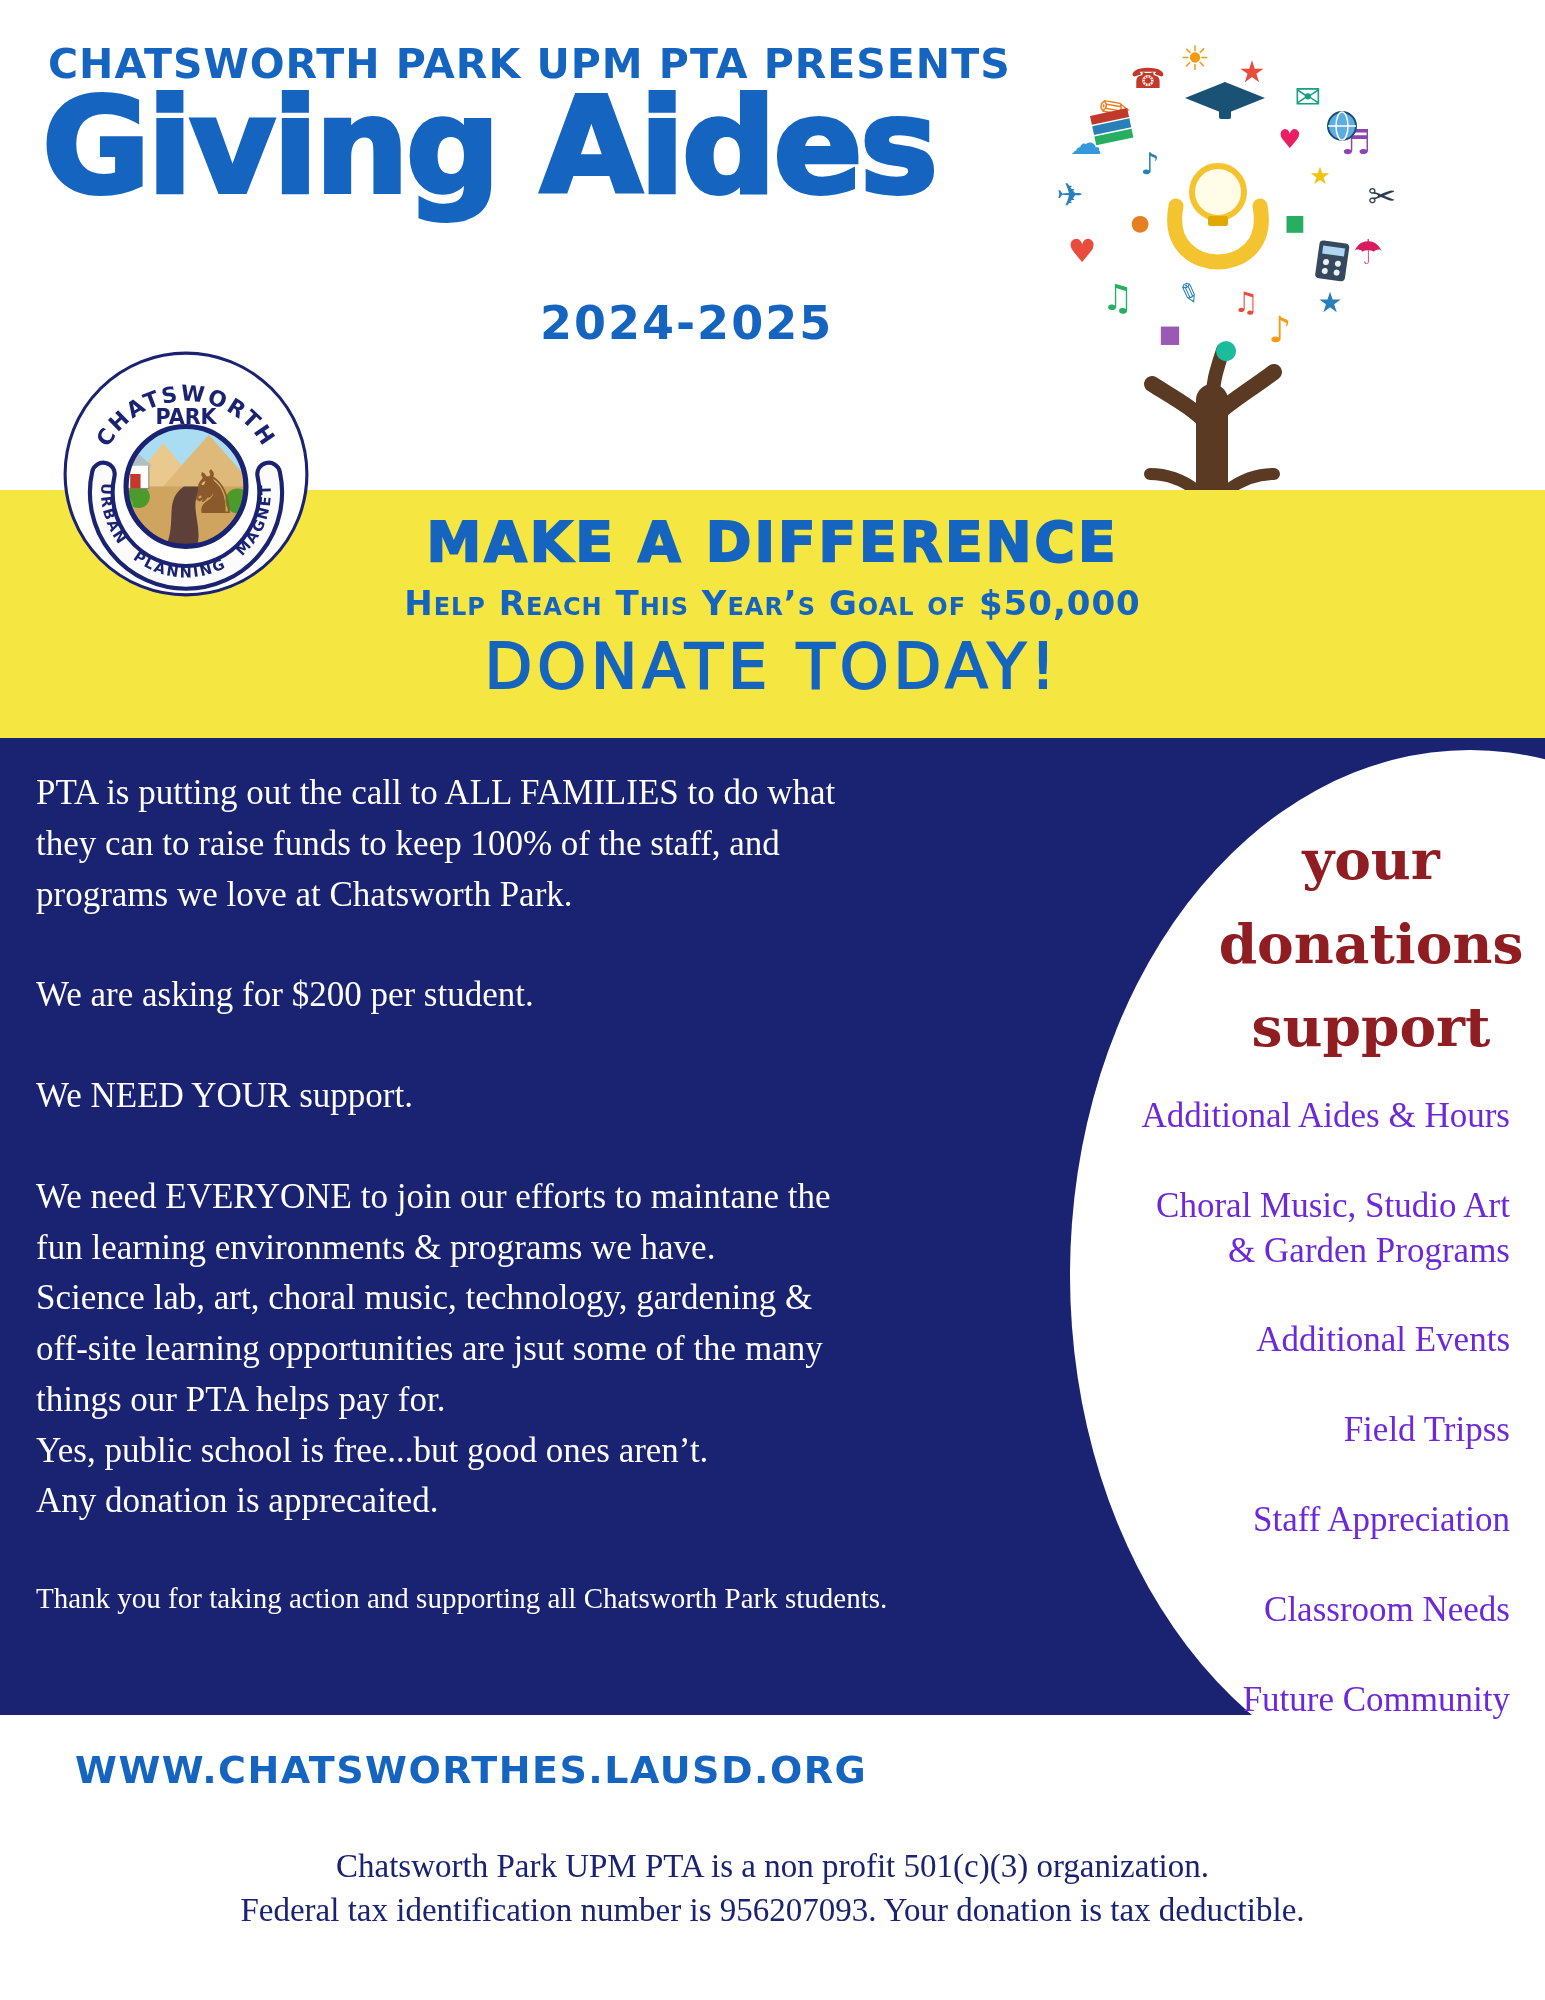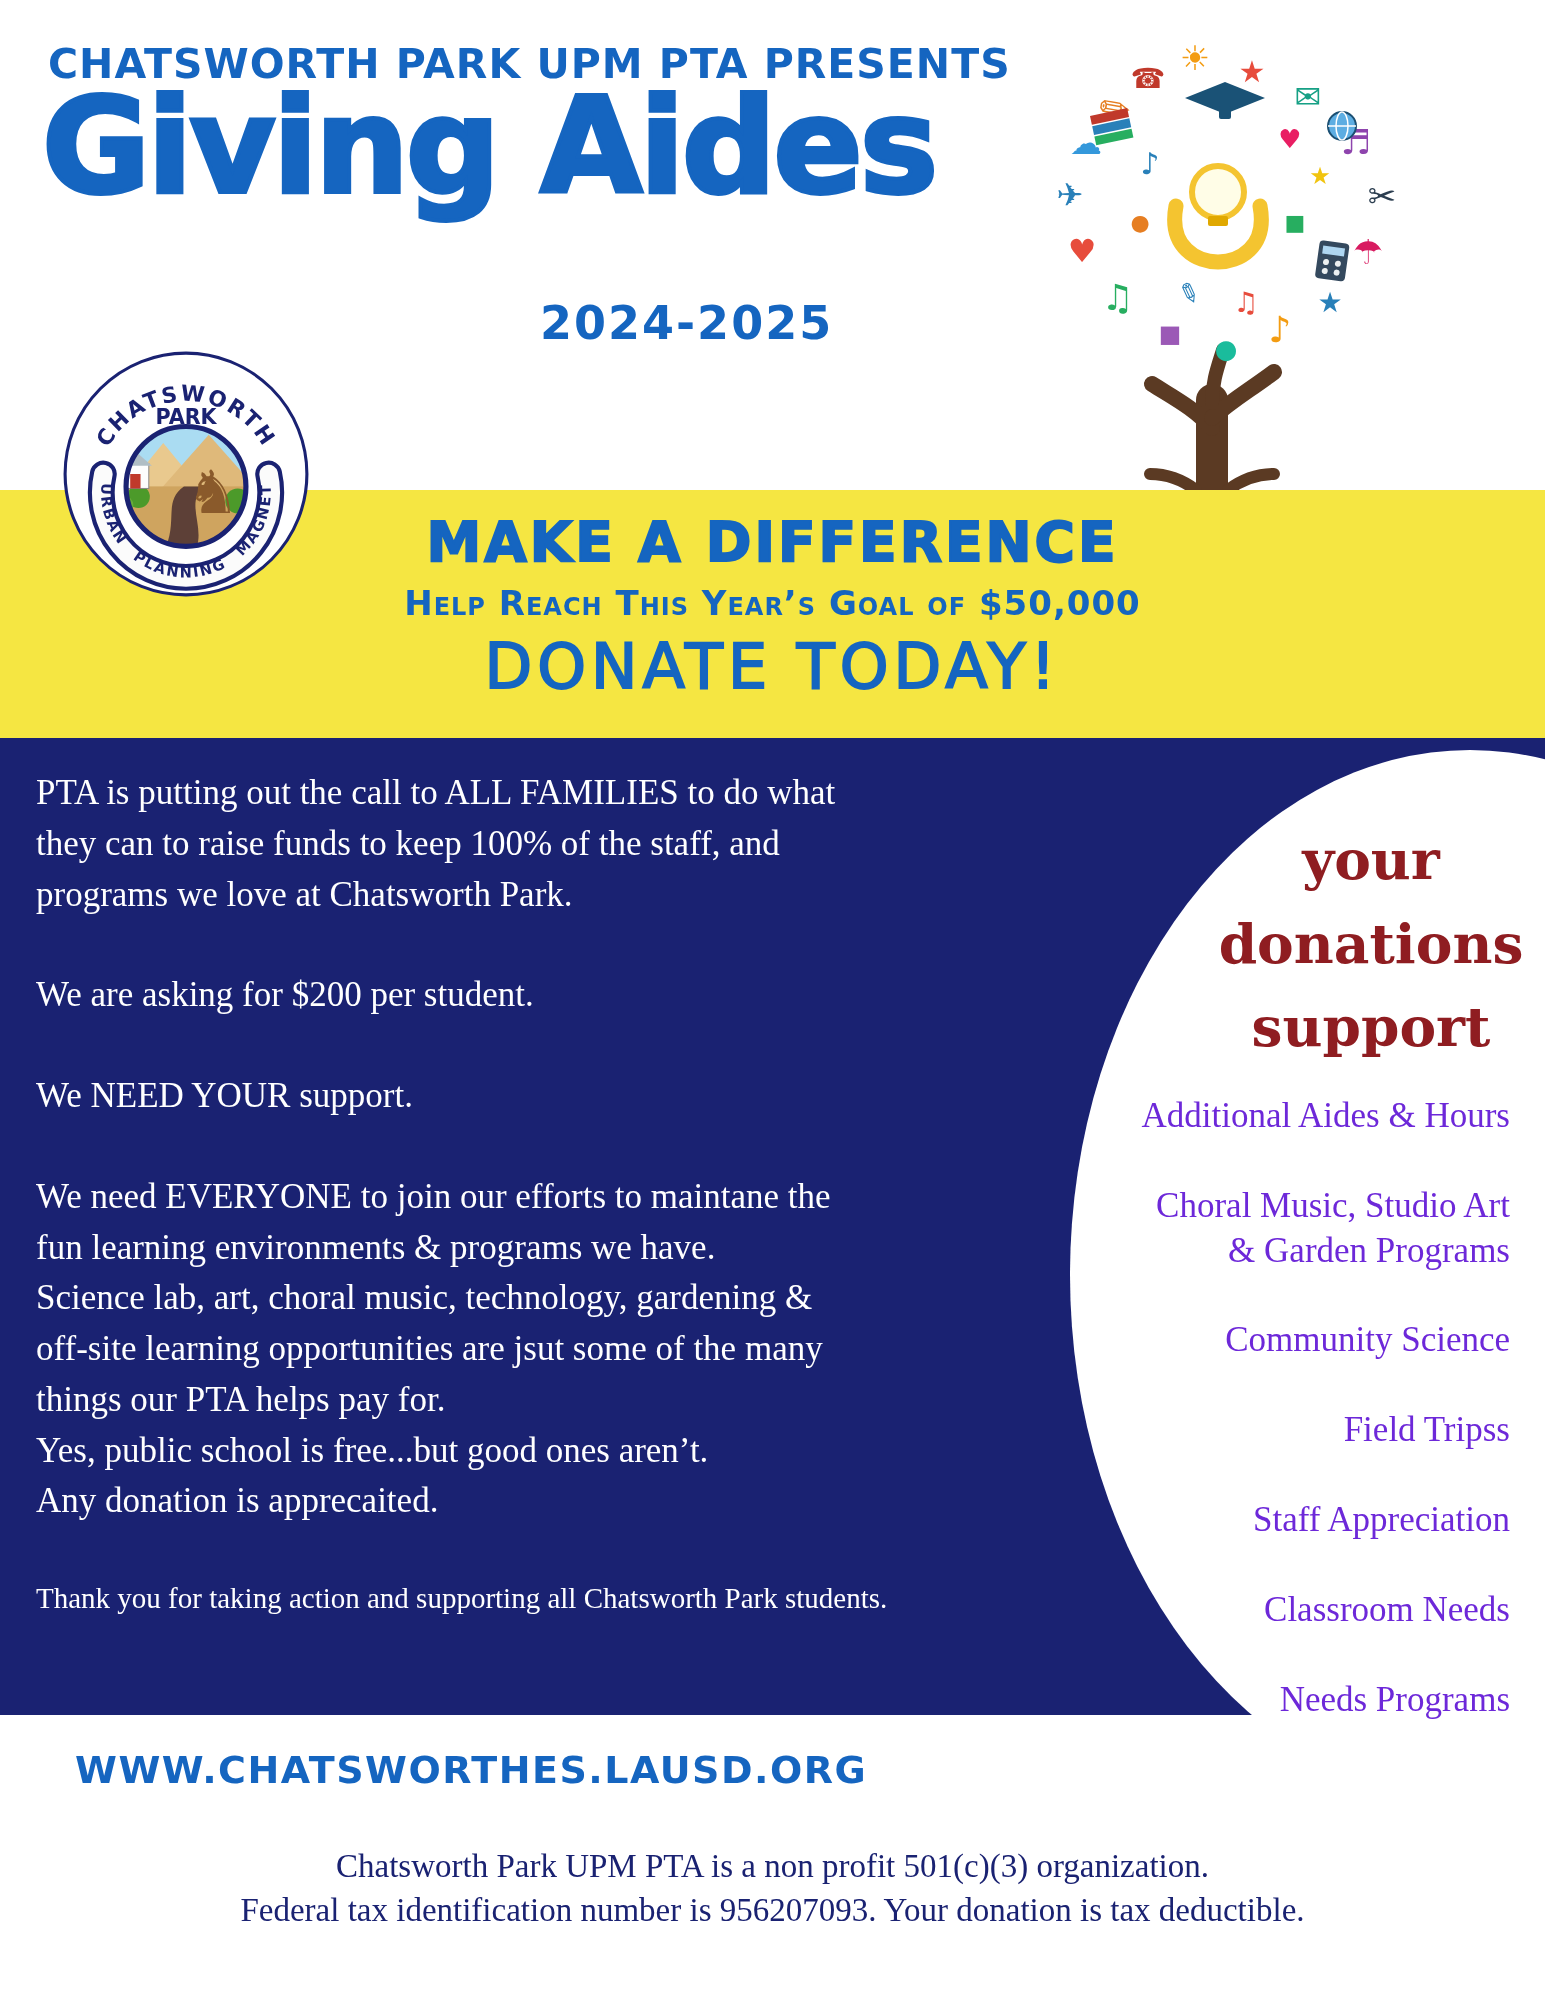--- a/index.html
+++ b/index.html
@@ -239,24 +239,24 @@
   <div class="don-heading">
     <div>your</div>
     <div>donations</div>
     <div>support</div>
   </div>
 
   <div class="don-list">
     <div class="don-item">Additional Aides &amp; Hours</div>
     <div class="don-item">Choral Music, Studio Art
 &amp; Garden Programs</div>
-    <div class="don-item">Community Science</div>
+    <div class="don-item">Additional Events</div>
     <div class="don-item">Field Tripss</div>
     <div class="don-item">Staff Appreciation</div>
     <div class="don-item">Classroom Needs</div>
-    <div class="don-item">Needs Programs</div>
+    <div class="don-item">Future Community</div>
   </div>
 
   <div class="website">WWW.CHATSWORTHES.LAUSD.ORG</div>
   <div class="foot1">Chatsworth Park UPM PTA is a non profit 501(c)(3) organization.</div>
   <div class="foot2">Federal tax identification number is 956207093. Your donation is tax deductible.</div>
 
 </div>
 
 </body></html>

